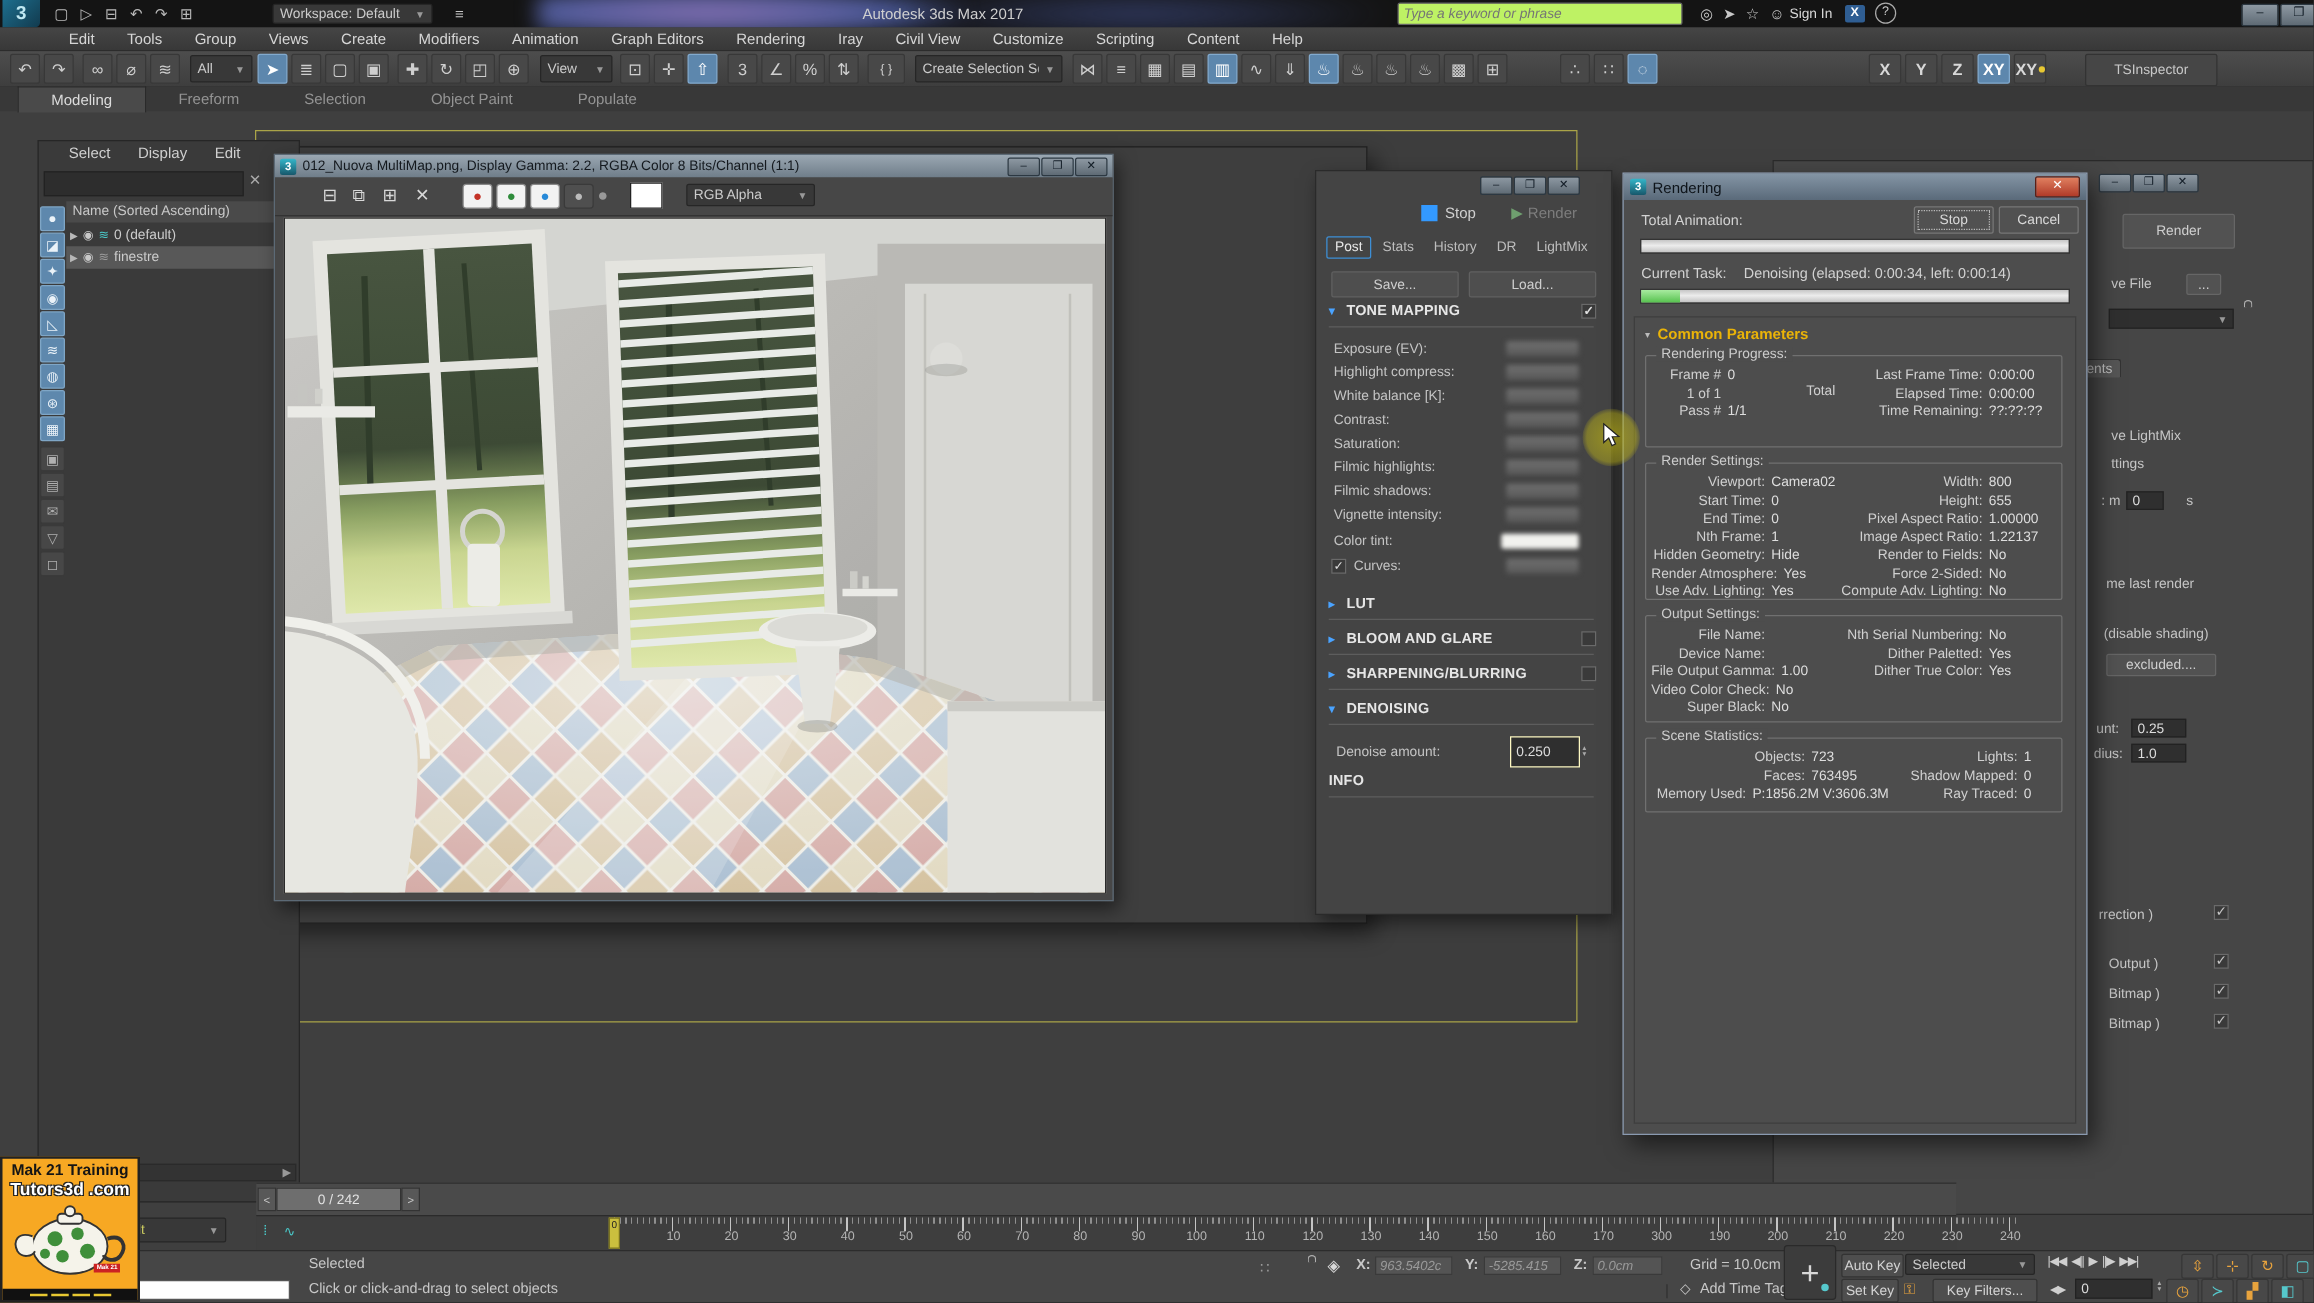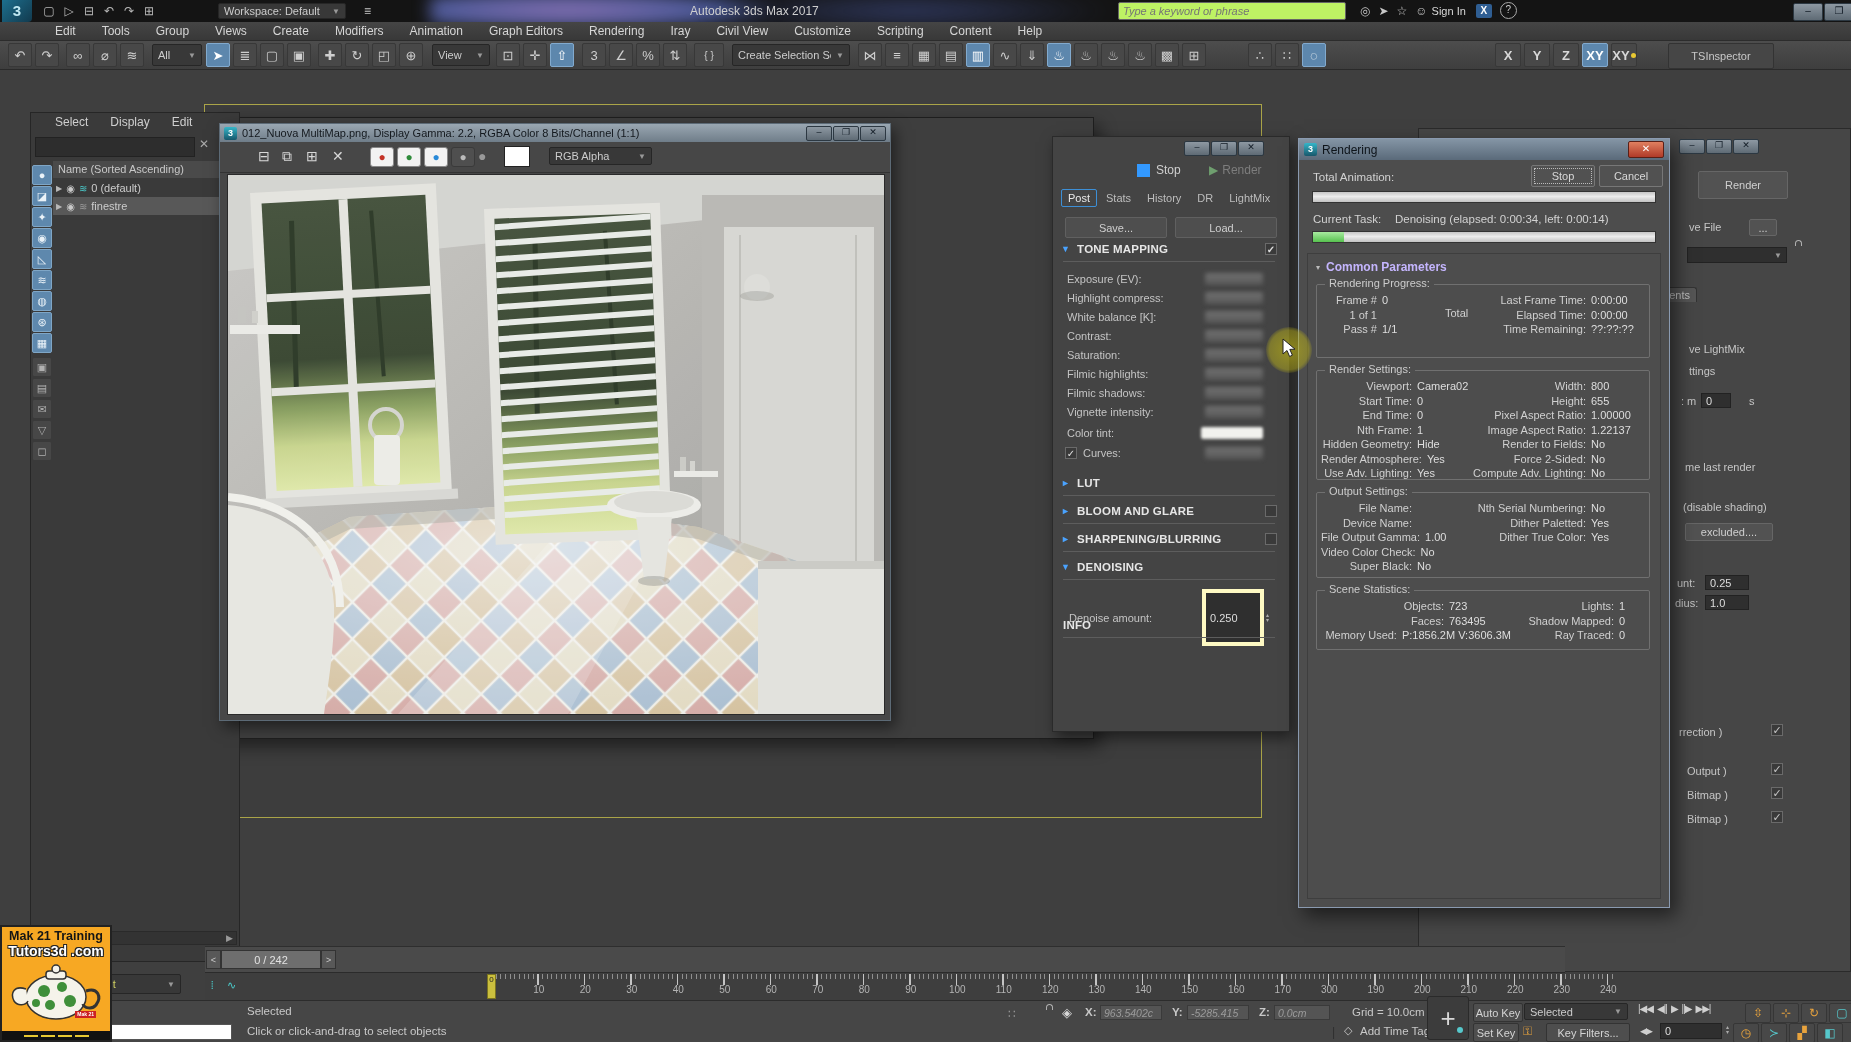--- a/index.html
+++ b/index.html
@@ -81,38 +81,38 @@
   .pp-tab{font-size:11px;color:#bdbdbd;padding:2px 6px;border:1px solid transparent}
   .pp-tab.active{border:1px solid #3d8fd6;color:#e8e8e8;border-radius:2px}
   .pp-btn{width:100px;height:19px;background:#4e4e4e;border:1px solid #606060;border-radius:2px;color:#cfcfcf;font-size:11px;display:flex;align-items:center;justify-content:center}
   .sec-h{display:flex;align-items:center;font-weight:bold;font-size:11.5px;color:#e6e6e6;letter-spacing:.2px}
   .sec-h .tri{color:#4aa3ff;font-size:9px;margin-right:7px}
   .sec-line{height:1px;background:#5d5d5d}
   .tm-label{color:#c4c4c4;font-size:11px}
   .blurbox{width:58px;height:12px;background:linear-gradient(#707070,#585858);border-radius:2px;filter:blur(2px)}
   .blurbox.white{background:#f2f2ee;filter:blur(1.6px);width:62px}
   .cb{width:12px;height:12px;background:#3a3a3a;border:1px solid #6a6a6a;font-size:10px;color:#e0e0e0;text-align:center;line-height:11px;box-sizing:border-box}
-  #dn-field{width:46px;height:15px;background:#2f2f2f;border:4px solid #fef9c3;color:#ddd;font-size:11px;padding:17px 4px;display:flex;align-items:center}
+  #dn-field{width:46px;height:15px;background:#2f2f2f;border:1px solid #fef9c3;color:#ddd;font-size:11px;padding:4px 4px;display:flex;align-items:center}
   .spin{display:flex;flex-direction:column;color:#aaa;font-size:6px;line-height:5px;margin-left:2px}
   
   #rdialog{left:1298px;top:138px;width:370px;height:768px;background:#4d4d4d;border:1px solid #8a9ab0;box-shadow:6px 8px 18px rgba(0,0,0,.55)}
   #rd-title{left:0;top:0;width:370px;height:21px;background:linear-gradient(#8495a5,#5a6a7a);color:#0e141a;font-size:12px;display:flex;align-items:center;padding:0 5px;box-sizing:border-box}
   #rd-close{width:34px;height:15px;background:linear-gradient(#e08060,#b03a28);border:1px solid #5a1f16;border-radius:2px;color:#fff;font-size:10px;line-height:13px;text-align:center}
   .rd-btn{width:62px;height:20px;background:#515151;border:1px solid #777;border-radius:2px;color:#d8d8d8;font-size:11px;display:flex;align-items:center;justify-content:center}
   .rd-btn.focus{outline:1px dotted #bbb;outline-offset:-4px}
   .pbar{height:12px;background:linear-gradient(#c6c6c6,#ececec 45%,#c2c2c2);border:1px solid #333;box-sizing:border-box}
   .pfill{height:100%;background:linear-gradient(#a8eba0,#57c24f);width:9%}
   .rd-label{color:#d2d2d2;font-size:11.5px}
   .grp{position:absolute;border:1px solid #707070;border-radius:2px}
   .grp .gt{position:absolute;top:-8px;left:8px;background:#4d4d4d;padding:0 4px;font-size:11px;color:#cccccc}
   .kv{display:flex;font-size:11px;line-height:14.5px;white-space:nowrap}
   .kv .l{flex:1;text-align:right;color:#d0d0d0}
   .kv .v{flex:0 0 62px;padding-left:5px;color:#dedede;text-align:left;overflow:visible}
   .kv .v.w{flex:0 0 52px}
-  #rd-common{font-weight:bold;color:#c4b5fd;font-size:12px}
+  #rd-common{font-weight:bold;color:#eab308;font-size:12px}
   
   #rightwin{left:1418px;top:128px;width:433px;height:844px;background:#464646;border:1px solid #2a2a2a;box-sizing:border-box}
   .rf{position:absolute;color:#c6c6c6;font-size:11px;white-space:nowrap}
   .rf-btn{background:#525252;border:1px solid #666;border-radius:2px;color:#cfcfcf;display:flex;align-items:center;justify-content:center;font-size:11px}
   .rf-field{background:#2f2f2f;border:1px solid #222;color:#ddd;font-size:11px;display:flex;align-items:center;padding:0 4px;box-sizing:border-box}
   .rf-tab{background:#555;border:1px solid #333;border-bottom:0;color:#c0c0c0;font-size:11px;padding:1px 6px;border-radius:3px 3px 0 0}
   .lockic{width:10px;height:7px;background:#b0b0b0;border-radius:1px;position:relative;margin-top:5px}
   .lockic::before{content:"";position:absolute;left:1.5px;top:-5px;width:5px;height:5px;border:1.5px solid #b0b0b0;border-bottom:0;border-radius:4px 4px 0 0}
   
   #trackrow{left:205px;top:946px;width:1360px;height:26px;background:#4a4a4a;border-top:1px solid #2e2e2e}
@@ -291,20 +291,28 @@
 
     <span class="tile axisbtn">X</span>
         <span class="tile axisbtn">Y</span>
         <span class="tile axisbtn">Z</span>
         <span class="tile axisbtn on">XY</span>
         <span class="tile axisbtn key">XY</span>
       </div>
     <div id="tsinspector" class="abs" style="left:1668px;top:2px">TSInspector</div>
   </div>
 
+  <div id="ribbon" class="abs flex" style="padding-left:14px;box-sizing:border-box">
+
+  <span class="rtab active">Modeling</span>
+      <span class="rtab">Freeform</span>
+      <span class="rtab">Selection</span>
+      <span class="rtab">Object Paint</span>
+      <span class="rtab">Populate</span>
+    </div>
 
   <div id="viewport-rect" class="abs"></div>
   <div id="ghost-window" class="abs"></div>
 
   <div id="explorer" class="abs">
     <div class="abs flex" style="left:24px;top:2px">
 
     <span class="ex-menu">Select</span>
         <span class="ex-menu">Display</span>
         <span class="ex-menu">Edit</span>

